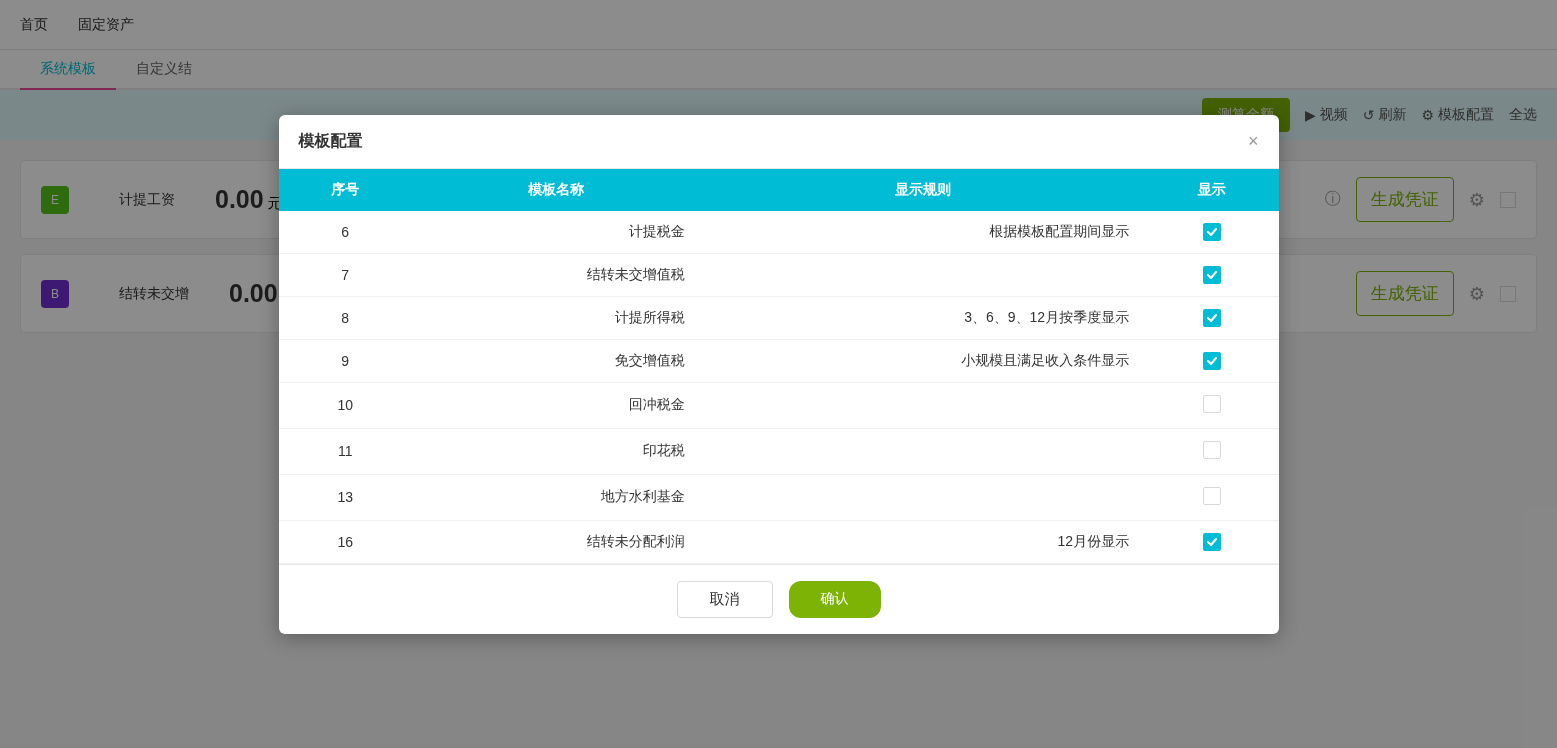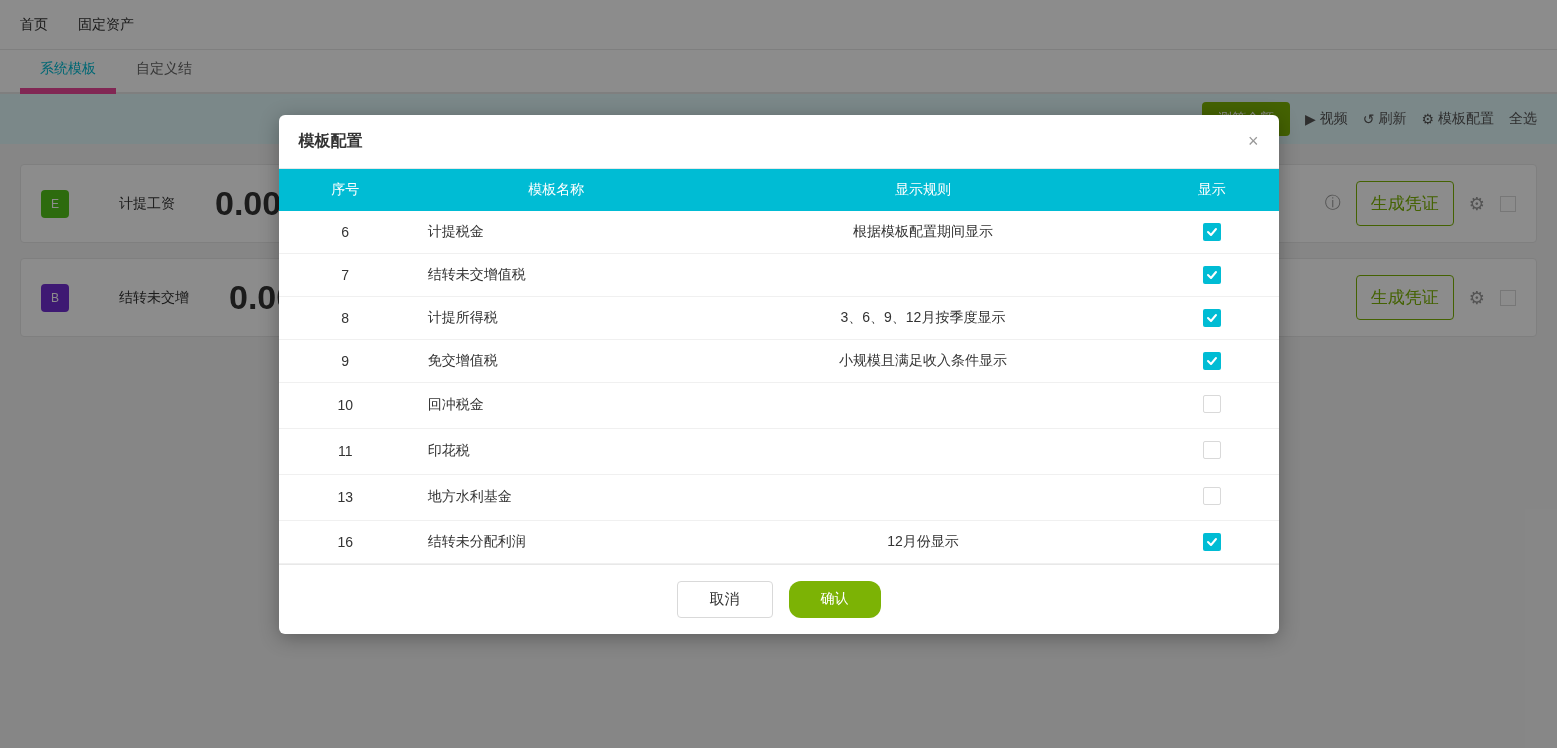--- a/index.html
+++ b/index.html
@@ -49,21 +49,21 @@
     .tab-item {
       padding: 10px 20px;
       cursor: pointer;
       font-size: 14px;
       color: #666;
       border-bottom: 2px solid transparent;
       margin-bottom: -2px;
     }
     .tab-item.active {
       color: #00bcd4;
-      border-bottom: 6px solid #ec4899;
+      border-bottom: 2px solid #ec4899;
     }
 
     
     .toolbar {
       background: #e0f7fa;
       padding: 8px 20px;
       display: flex;
       align-items: center;
       justify-content: flex-end;
       gap: 15px;
@@ -136,21 +136,21 @@
     }
     .card-icon.purple {
       background: #722ed1;
     }
     .card-title {
       font-size: 14px;
       color: #333;
       margin-left: 40px;
     }
     .card-amount {
-      font-size: 34px;
+      font-size: 25px;
       font-weight: bold;
       color: #333;
     }
     .card-right {
       display: flex;
       align-items: center;
       gap: 15px;
     }
     .btn-generate {
       background: none;
@@ -228,37 +228,37 @@
       width: 100%;
       border-collapse: collapse;
     }
     .config-table thead tr {
       background: #00bcd4;
       color: #fff;
     }
     .config-table thead th {
       padding: 12px 16px;
       text-align: center;
-      font-weight: normal;
+      font-weight: bold;
       font-size: 14px;
     }
     .config-table tbody tr {
       border-bottom: 1px solid #f0f0f0;
     }
     .config-table tbody td {
       padding: 12px 16px;
       text-align: center;
       font-size: 14px;
       color: #333;
     }
     .config-table tbody td.name-col {
-      text-align: left;
+      text-align: right;
     }
     .config-table tbody td.rule-col {
-      text-align: center;
+      text-align: right;
     }
 
     
     .teal-checkbox {
       width: 18px;
       height: 18px;
       background: #00bcd4;
       border: none;
       border-radius: 2px;
       display: inline-flex;

